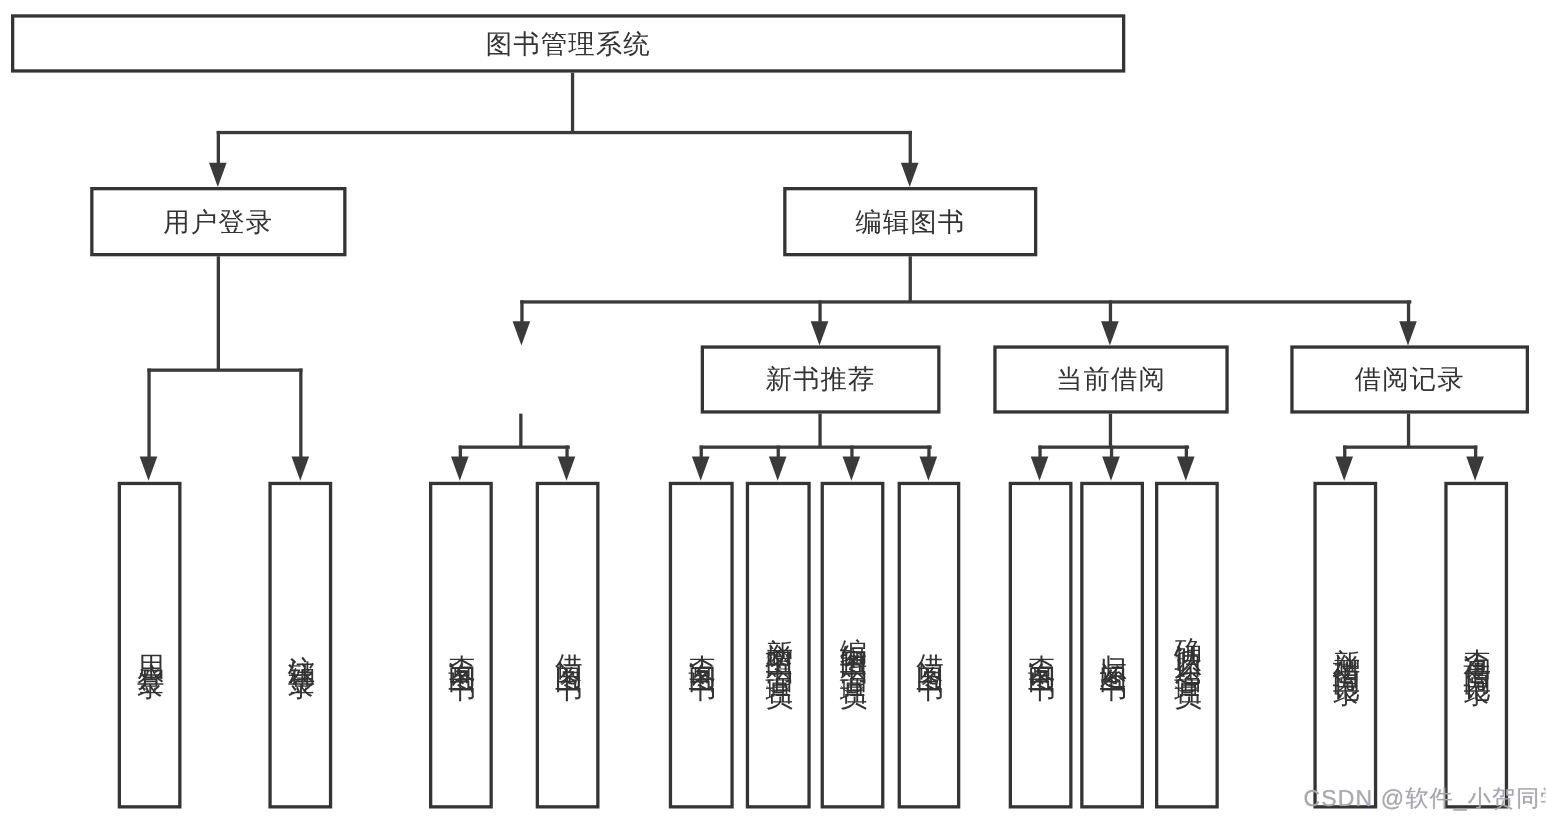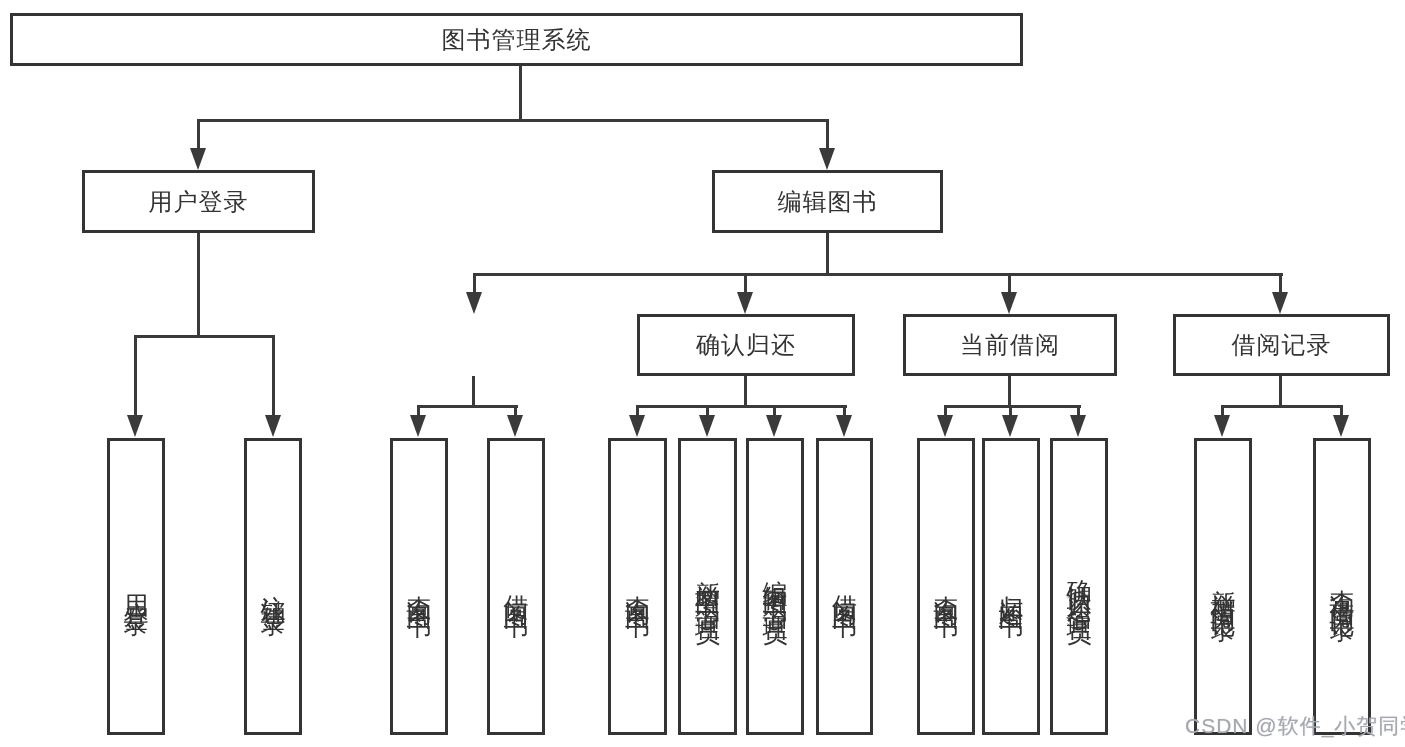--- a/index.html
+++ b/index.html
@@ -59,21 +59,21 @@
   </div>
 
   <div class="box" style="left:82px;top:170px;width:233px;height:63px">
     <span class="hlabel">用户登录</span>
   </div>
   <div class="box" style="left:712px;top:170px;width:231px;height:63px">
     <span class="hlabel">编辑图书</span>
   </div>
 
   <div class="box" style="left:637px;top:314px;width:218px;height:62px">
-    <span class="hlabel">确认归还</span>
+    <span class="hlabel">新书推荐</span>
   </div>
   <div class="box" style="left:1173px;top:314px;width:217px;height:62px">
     <span class="hlabel">借阅记录</span>
   </div>
   <div class="box" style="left:903px;top:314px;width:214px;height:62px">
     <span class="hlabel">当前借阅</span>
   </div>
 
   <div class="box" style="left:107px;top:438px;width:58px;height:297px">
     <span class="vlabel">用户登录</span>

